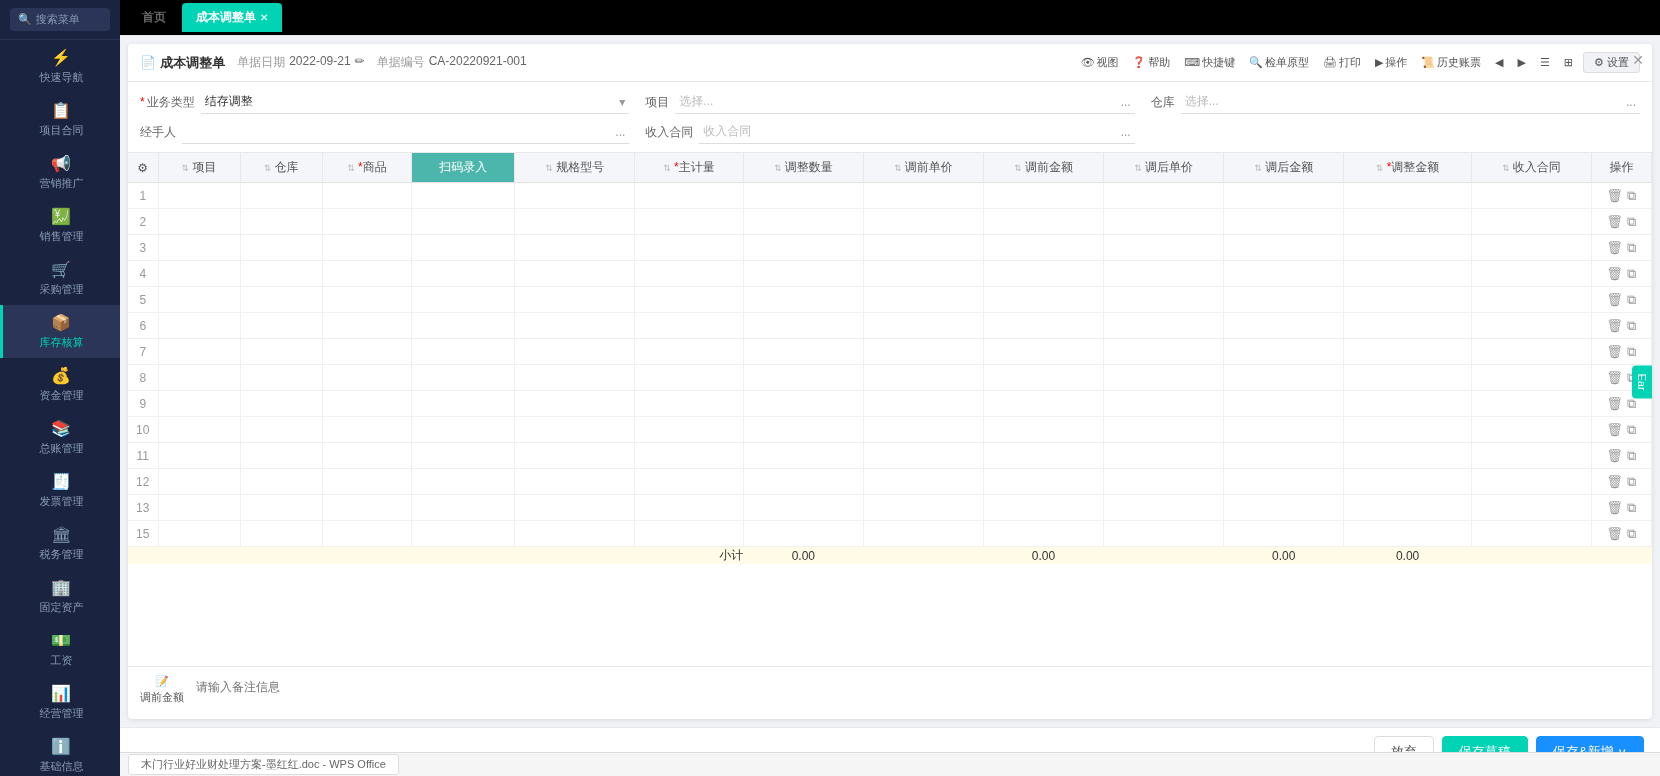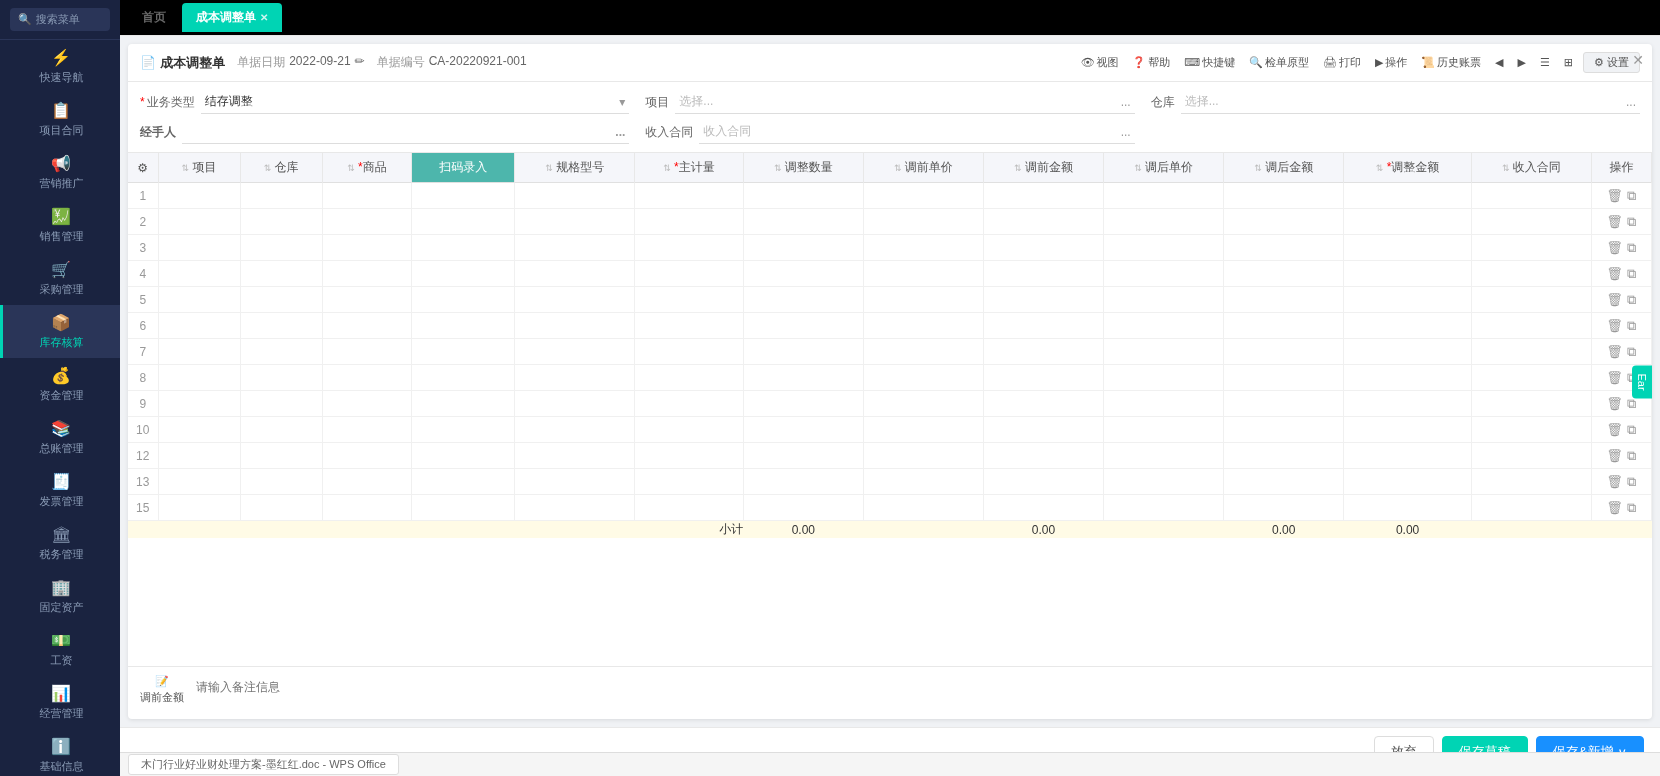--- a/index.html
+++ b/index.html
@@ -445,21 +445,21 @@
         </div>
         <div class="form-field">
           <span class="form-label">仓库</span>
           <div class="form-value">
             <span style="color:#bbb;">选择...</span>
             <span class="form-dots">...</span>
           </div>
         </div>
       </div>
       <div class="form-row">
-        <div class="form-field" style="max-width: 500px; font-weight: bold;">
+        <div class="form-field" style="max-width: 500px;">
           <span class="form-label">经手人</span>
           <div class="form-value">
             <span class="form-dots">...</span>
           </div>
         </div>
         <div class="form-field">
           <span class="form-label">收入合同</span>
           <div class="form-value">
             <span style="color:#bbb;">收入合同</span>
             <span class="form-dots">...</span>
@@ -705,20 +705,42 @@
     <td></td>
     <td></td>
     <td>
       <div class="action-icons">
         <span class="action-icon">🗑</span>
         <span class="action-icon">⧉</span>
       </div>
     </td>
   </tr>
             <tr>
+    <td class="row-num">11</td>
+    <td></td>
+    <td></td>
+    <td></td>
+    <td></td>
+    <td></td>
+    <td></td>
+    <td></td>
+    <td></td>
+    <td></td>
+    <td></td>
+    <td></td>
+    <td></td>
+    <td></td>
+    <td>
+      <div class="action-icons">
+        <span class="action-icon">🗑</span>
+        <span class="action-icon">⧉</span>
+      </div>
+    </td>
+  </tr>
+            <tr>
     <td class="row-num">12</td>
     <td></td>
     <td></td>
     <td></td>
     <td></td>
     <td></td>
     <td></td>
     <td></td>
     <td></td>
     <td></td>

